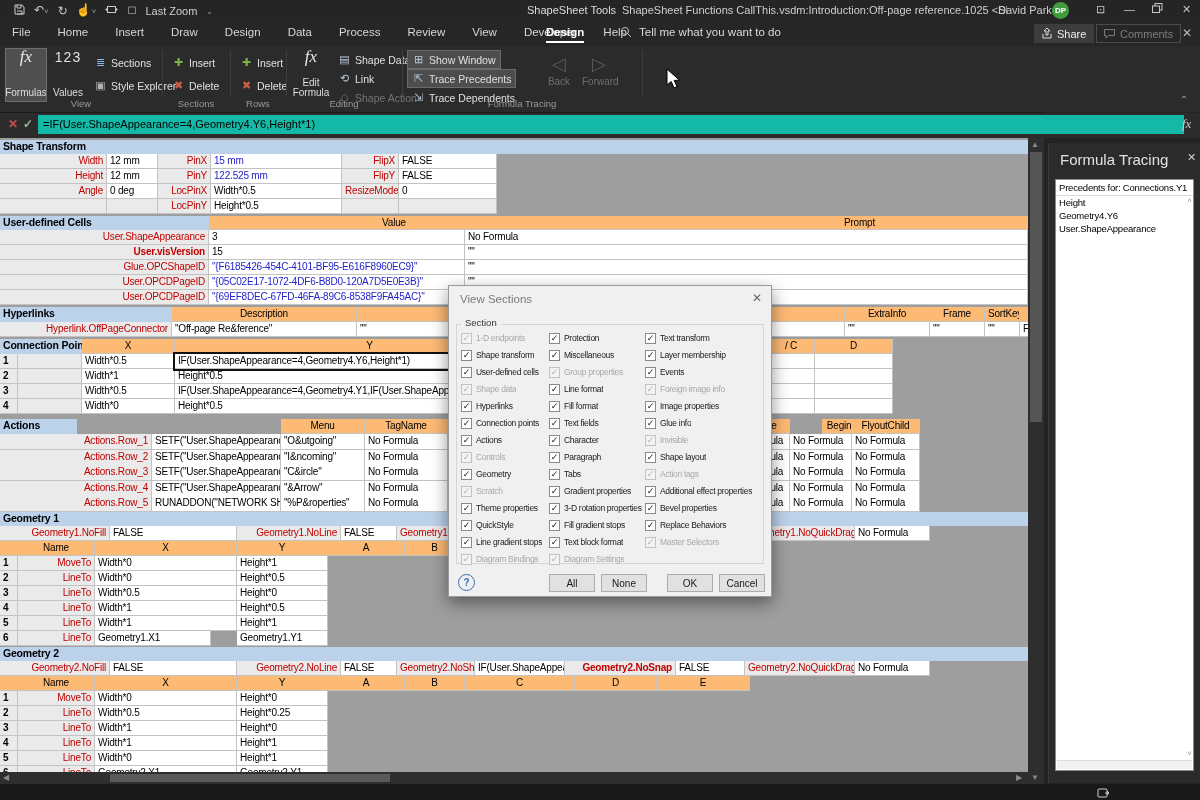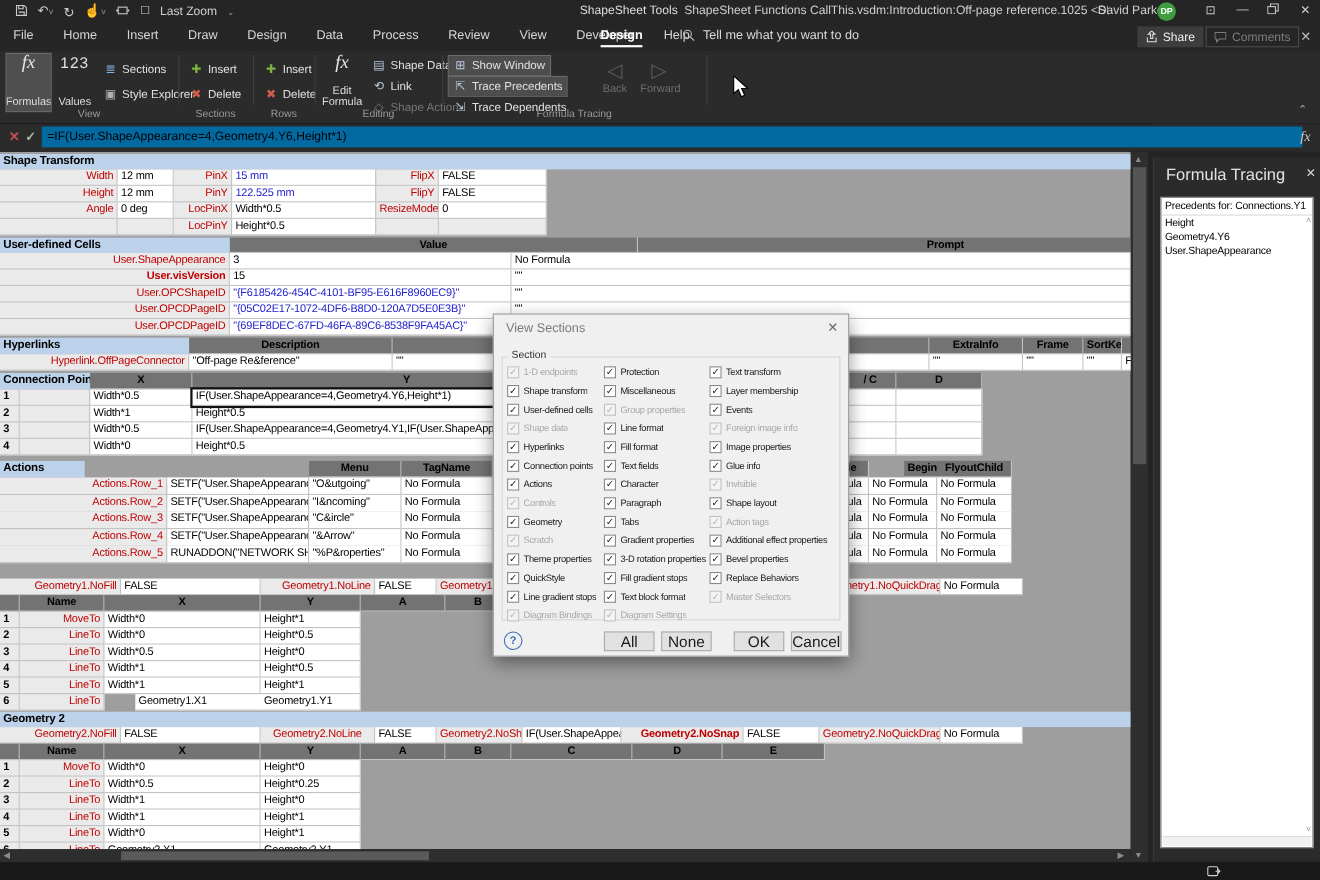--- a/index.html
+++ b/index.html
@@ -35,30 +35,30 @@
   .smallbtn.on{background:#4d4d4d;outline:1px solid #6a6a6a}
   .smallbtn.dis{color:#757575}
   .ric{width:13px;text-align:center;font-size:11px}
   .navbtn{position:absolute;top:6px;width:34px;text-align:center;color:#6e6e6e;font-size:10px}
   .navbtn .tri{font-size:18px;line-height:24px;color:#5a5a5a}
   #ribbon-collapse{position:absolute;left:1180px;top:48px;color:#aaa;font-size:10px}
   
   #formulabar{position:absolute;left:0;top:113px;width:1200px;height:25px;background:#2b2b2b;z-index:10}
   #fb-x{position:absolute;left:8px;top:4px;color:#c75050;font-size:12px;font-weight:bold}
   #fb-ok{position:absolute;left:23px;top:4px;color:#9fba9f;font-size:12px;font-weight:bold}
-  #fb-input{position:absolute;left:38px;top:2px;width:1136px;height:19px;background:#0369a1;color:#000;font-size:11px;line-height:19px;padding:0 5px;white-space:nowrap;overflow:hidden}
+  #fb-input{position:absolute;left:38px;top:2px;width:1136px;height:19px;background:#14b8a6;color:#000;font-size:11px;line-height:19px;padding:0 5px;white-space:nowrap;overflow:hidden}
   #fb-fx{position:absolute;left:1182px;top:3px;font-family:"Liberation Serif",serif;font-style:italic;font-size:13px;color:#c9c9c9}
   
   #grid{position:absolute;left:0;top:0;width:1028px;height:772px;overflow:hidden;z-index:1}
   #grid-bg{position:absolute;left:0;top:138px;width:1028px;height:634px;background:#9e9e9e}
   .cell{position:absolute;box-sizing:border-box;height:15px;font-size:10px;letter-spacing:-0.2px;line-height:12.5px;padding:1px 3px;white-space:nowrap;overflow:hidden;border-right:1px solid #c3c3c3;border-bottom:1px solid #c3c3c3}
   .lbl{background:#eaeaea;color:#c00000;text-align:right}
   .val{background:#fff;color:#000}
   .val.blue{color:#2222cc}
-  .hdr{background:#737373;color:#000;font-weight:bold;text-align:center}
+  .hdr{background:#fdba74;color:#000;font-weight:normal;text-align:center}
   .num{background:#eaeaea;color:#000;font-weight:bold}
   .stitle{background:#bcd1ea;color:#000;font-weight:bold;font-size:10.5px;line-height:11px;border:none}
   .sel{outline:2px solid #111;z-index:5}
   
   #vscroll{position:absolute;left:1028px;top:138px;width:16px;height:646px;background:#2e2e2e;z-index:6}
   #vthumb{position:absolute;left:2px;top:14px;width:12px;height:270px;background:#555}
   .varrow{position:absolute;left:3px;color:#8a8a8a;font-size:8px}
   #hscroll{position:absolute;left:0;top:772px;width:1028px;height:12px;background:#2e2e2e;z-index:6}
   #hthumb{position:absolute;left:110px;top:2px;width:280px;height:8px;background:#5a5a5a}
   .harrow{position:absolute;top:1px;color:#8a8a8a;font-size:8px}
@@ -67,21 +67,21 @@
   #dialog{position:absolute;left:448px;top:285px;width:322px;height:310px;background:#f0f0f0;border:1px solid #9a9a9a;box-shadow:0 6px 16px rgba(0,0,0,.45);z-index:20;color:#1a1a1a}
   #dlg-title{position:absolute;left:11px;top:7px;color:#7a7a7a;font-size:11.5px}
   #dlg-x{position:absolute;left:303px;top:5px;color:#6a6a6a;font-size:12px}
   #grpbox{position:absolute;left:7px;top:38px;width:306px;height:238px;border:1px solid #d5d5d5}
   #grplabel{position:absolute;left:12px;top:31px;background:#f0f0f0;padding:0 4px;color:#333;font-size:9.5px}
   .cbrow{position:absolute;height:14px;display:flex;align-items:center;gap:4px}
   .cb{width:11px;height:11px;box-sizing:border-box;border:1px solid #8a8a8a;background:#fff;font-size:9px;line-height:9px;text-align:center;color:#222;flex:none}
   .cb.dis{border-color:#c2c2c2;color:#b4b4b4;background:#f3f3f3}
   .dlbl{white-space:nowrap;overflow:hidden;font-size:8.5px;letter-spacing:-0.3px}
   .dlbl.dis{color:#a8a8a8}
-  .dbtn{position:absolute;top:288px;width:46px;height:18px;background:#e1e1e1;border:1px solid #acacac;text-align:center;line-height:17px;font-size:14px;box-sizing:border-box}
+  .dbtn{position:absolute;top:288px;width:46px;height:18px;background:#e1e1e1;border:1px solid #acacac;text-align:center;line-height:17px;font-size:10px;box-sizing:border-box}
   #dlg-help{position:absolute;left:9px;top:288px;width:15px;height:15px;border:1px solid #3c6cb4;border-radius:50%;color:#3c6cb4;font-size:10px;font-weight:bold;text-align:center;line-height:15px}
   
   #panel{position:absolute;left:1048px;top:143px;width:152px;height:640px;background:#2b2b2b;z-index:30;border-left:1px solid #3a3a3a}
   #panel-title{position:absolute;left:11px;top:8px;color:#e2e2e2;font-size:15px}
   #panel-x{position:absolute;left:138px;top:8px;color:#cfcfcf;font-size:11px}
   #panel-list{position:absolute;left:6px;top:36px;width:139px;height:592px;background:#fff;border:1px solid #8a8a8a;box-sizing:border-box;overflow:hidden}
   #panel-hdr{border-bottom:1px solid #d9d9d9;font-size:9.5px;letter-spacing:-0.2px;color:#000;padding:2px 3px;white-space:nowrap}
   .pitem{font-size:9.5px;letter-spacing:-0.2px;color:#000;padding:1px 3px;white-space:nowrap}
   .pscroll{position:absolute;right:1px;color:#9a9a9a;font-size:8px}
   #panel-hbar{position:absolute;left:1px;bottom:1px;width:135px;height:8px;background:#f1f1f1;border-top:1px solid #ddd}
@@ -122,21 +122,21 @@
     <div class="cell lbl" style="left: 399px; top: 199px; width: 98px;"></div>
     <div class="cell stitle" style="left: 0px; top: 216px; width: 209px; height: 14px;">User-defined Cells</div>
     <div class="cell hdr" style="left: 209px; top: 216px; width: 371px; height: 14px;">Value</div>
     <div class="cell hdr" style="left: 580px; top: 216px; width: 560px; height: 14px;">Prompt</div>
     <div class="cell lbl" style="left: 0px; top: 230px; width: 209px;">User.ShapeAppearance</div>
     <div class="cell val" style="left: 209px; top: 230px; width: 256px;">3</div>
     <div class="cell val" style="left: 465px; top: 230px; width: 563px;">No Formula</div>
     <div class="cell lbl" style="left: 0px; top: 245px; width: 209px; font-weight: bold;">User.visVersion</div>
     <div class="cell val" style="left: 209px; top: 245px; width: 256px;">15</div>
     <div class="cell val" style="left: 465px; top: 245px; width: 563px;">""</div>
-    <div class="cell lbl" style="left: 0px; top: 260px; width: 209px;">User.OPCShapeID</div>
+    <div class="cell lbl" style="left: 0px; top: 260px; width: 209px;">Glue.OPCShapeID</div>
     <div class="cell val blue" style="left: 209px; top: 260px; width: 256px;">"{F6185426-454C-4101-BF95-E616F8960EC9}"</div>
     <div class="cell val" style="left: 465px; top: 260px; width: 563px;">""</div>
     <div class="cell lbl" style="left: 0px; top: 275px; width: 209px;">User.OPCDPageID</div>
     <div class="cell val blue" style="left: 209px; top: 275px; width: 256px;">"{05C02E17-1072-4DF6-B8D0-120A7D5E0E3B}"</div>
     <div class="cell val" style="left: 465px; top: 275px; width: 563px;">""</div>
     <div class="cell lbl" style="left: 0px; top: 290px; width: 209px;">User.OPCDPageID</div>
     <div class="cell val blue" style="left: 209px; top: 290px; width: 256px;">"{69EF8DEC-67FD-46FA-89C6-8538F9FA45AC}"</div>
     <div class="cell val" style="left: 465px; top: 290px; width: 563px;">""</div>
     <div class="cell stitle" style="left: 0px; top: 307px; width: 172px; height: 15px;">Hyperlinks</div>
     <div class="cell hdr" style="left: 172px; top: 307px; width: 185px; height: 15px;">Description</div>
@@ -229,20 +229,21 @@
     <div class="cell val" style="left: 790px; top: 481px; width: 62px; height: 16px;">No Formula</div>
     <div class="cell val" style="left: 852px; top: 481px; width: 68px; height: 16px;">No Formula</div>
     <div class="cell lbl" style="left: 0px; top: 496px; width: 152px; height: 16px;">Actions.Row_5</div>
     <div class="cell val" style="left: 152px; top: 496px; width: 129px; height: 16px;">RUNADDON("NETWORK SHAPE PROPERTIES")</div>
     <div class="cell val" style="left: 281px; top: 496px; width: 84px; height: 16px;">"%P&amp;roperties"</div>
     <div class="cell val" style="left: 365px; top: 496px; width: 83px; height: 16px;">No Formula</div>
     <div class="cell val" style="left: 448px; top: 496px; width: 282px; height: 16px;"></div>
     <div class="cell val" style="left: 730px; top: 496px; width: 60px; height: 16px;">No Formula</div>
     <div class="cell val" style="left: 790px; top: 496px; width: 62px; height: 16px;">No Formula</div>
     <div class="cell val" style="left: 852px; top: 496px; width: 68px; height: 16px;">No Formula</div>
+    <div class="cell stitle" style="left: 0px; top: 512px; width: 1028px; height: 14px;">Geometry 1</div>
     <div class="cell lbl" style="left: 0px; top: 526px; width: 110px;">Geometry1.NoFill</div>
     <div class="cell val" style="left: 110px; top: 526px; width: 127px;">FALSE</div>
     <div class="cell lbl" style="left: 237px; top: 526px; width: 104px;">Geometry1.NoLine</div>
     <div class="cell val" style="left: 341px; top: 526px; width: 56px;">FALSE</div>
     <div class="cell lbl" style="left: 397px; top: 526px; width: 78px;">Geometry1.NoShow</div>
     <div class="cell val" style="left: 475px; top: 526px; width: 90px;"></div>
     <div class="cell lbl" style="left: 565px; top: 526px; width: 111px;">Geometry1.NoSnap</div>
     <div class="cell val" style="left: 676px; top: 526px; width: 69px;">FALSE</div>
     <div class="cell lbl" style="left: 745px; top: 526px; width: 110px;">Geometry1.NoQuickDrag</div>
     <div class="cell val" style="left: 855px; top: 526px; width: 75px;">No Formula</div>
@@ -270,26 +271,26 @@
     <div class="cell num" style="left: 0px; top: 601px; width: 18px;">4</div>
     <div class="cell lbl" style="left: 18px; top: 601px; width: 77px;">LineTo</div>
     <div class="cell val" style="left: 95px; top: 601px; width: 142px;">Width*1</div>
     <div class="cell val" style="left: 237px; top: 601px; width: 91px;">Height*0.5</div>
     <div class="cell num" style="left: 0px; top: 616px; width: 18px;">5</div>
     <div class="cell lbl" style="left: 18px; top: 616px; width: 77px;">LineTo</div>
     <div class="cell val" style="left: 95px; top: 616px; width: 142px;">Width*1</div>
     <div class="cell val" style="left: 237px; top: 616px; width: 91px;">Height*1</div>
     <div class="cell num" style="left: 0px; top: 631px; width: 18px;">6</div>
     <div class="cell lbl" style="left: 18px; top: 631px; width: 77px;">LineTo</div>
-    <div class="cell val" style="left: 95px; top: 631px; width: 116px; margin-left: 28px;">Geometry1.X1</div>
+    <div class="cell val" style="left: 95px; top: 631px; width: 116px;">Geometry1.X1</div>
     <div class="cell val" style="left: 237px; top: 631px; width: 91px;">Geometry1.Y1</div>
     <div class="cell stitle" style="left: 0px; top: 647px; width: 1028px; height: 14px;">Geometry 2</div>
     <div class="cell lbl" style="left: 0px; top: 661px; width: 110px;">Geometry2.NoFill</div>
     <div class="cell val" style="left: 110px; top: 661px; width: 127px;">FALSE</div>
-    <div class="cell lbl" style="left: 237px; top: 661px; width: 104px; text-align: center;">Geometry2.NoLine</div>
+    <div class="cell lbl" style="left: 237px; top: 661px; width: 104px;">Geometry2.NoLine</div>
     <div class="cell val" style="left: 341px; top: 661px; width: 56px;">FALSE</div>
     <div class="cell lbl" style="left: 397px; top: 661px; width: 78px;">Geometry2.NoShow</div>
     <div class="cell val" style="left: 475px; top: 661px; width: 90px;">IF(User.ShapeAppeara</div>
     <div class="cell lbl" style="left: 565px; top: 661px; width: 111px; font-weight: bold;">Geometry2.NoSnap</div>
     <div class="cell val" style="left: 676px; top: 661px; width: 69px;">FALSE</div>
     <div class="cell lbl" style="left: 745px; top: 661px; width: 110px;">Geometry2.NoQuickDrag</div>
     <div class="cell val" style="left: 855px; top: 661px; width: 75px;">No Formula</div>
     <div class="cell hdr" style="left: 0px; top: 676px; width: 18px; height: 15px;"></div>
     <div class="cell hdr" style="left: 18px; top: 676px; width: 77px; height: 15px;">Name</div>
     <div class="cell hdr" style="left: 95px; top: 676px; width: 142px; height: 15px;">X</div>

